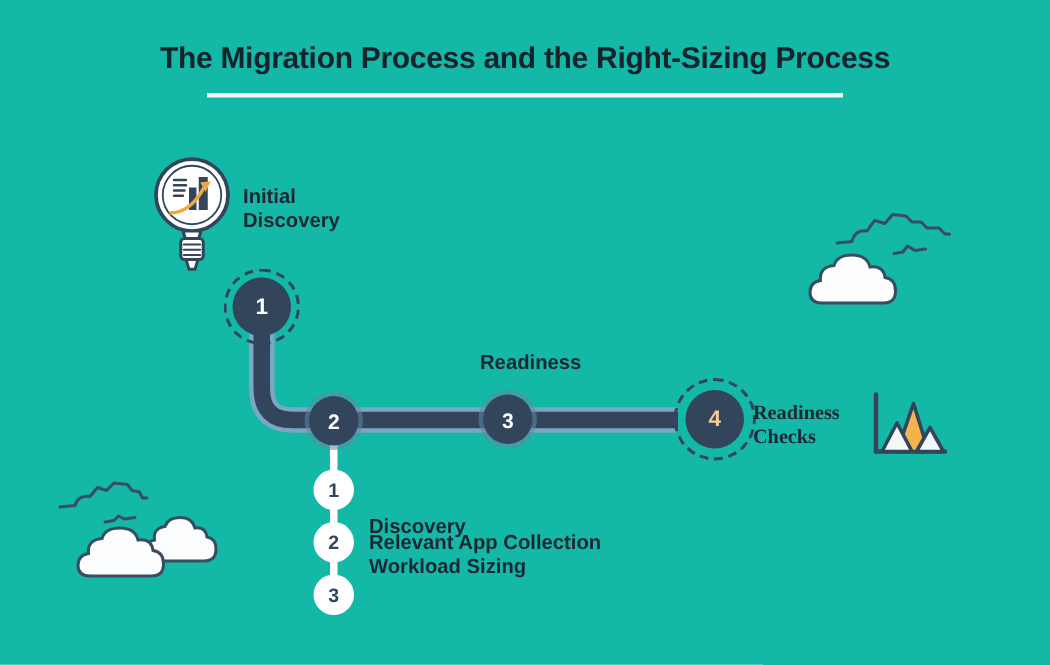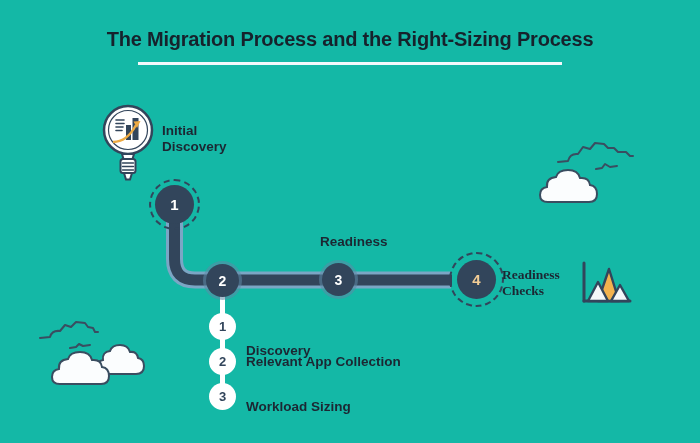--- a/index.html
+++ b/index.html
@@ -62,21 +62,21 @@
   }
   .sn1{left:209px;top:313px;}
   .sn2{left:209px;top:348px;}
   .sn3{left:209px;top:383px;}
   .sub-label{
     position:absolute;left:246px;
     font-size:13.5px;font-weight:bold;color:#1c2733;line-height:16px;
   }
   .sl1{top:319px;margin-top:24px;}
   .sl2{top:354px;}
-  .sl3{top:399px;text-align:right;}
+  .sl3{top:370px;text-align:right;}
 </style>
 </head>
 <body>
 
 <div class="canvas">
 
   <h1 class="title">The Migration Process and the Right-Sizing Process</h1>
   <div class="title-underline"></div>
 
   <svg class="path-svg" style="left:0;top:0;" width="700" height="443" viewBox="0 0 700 443">

